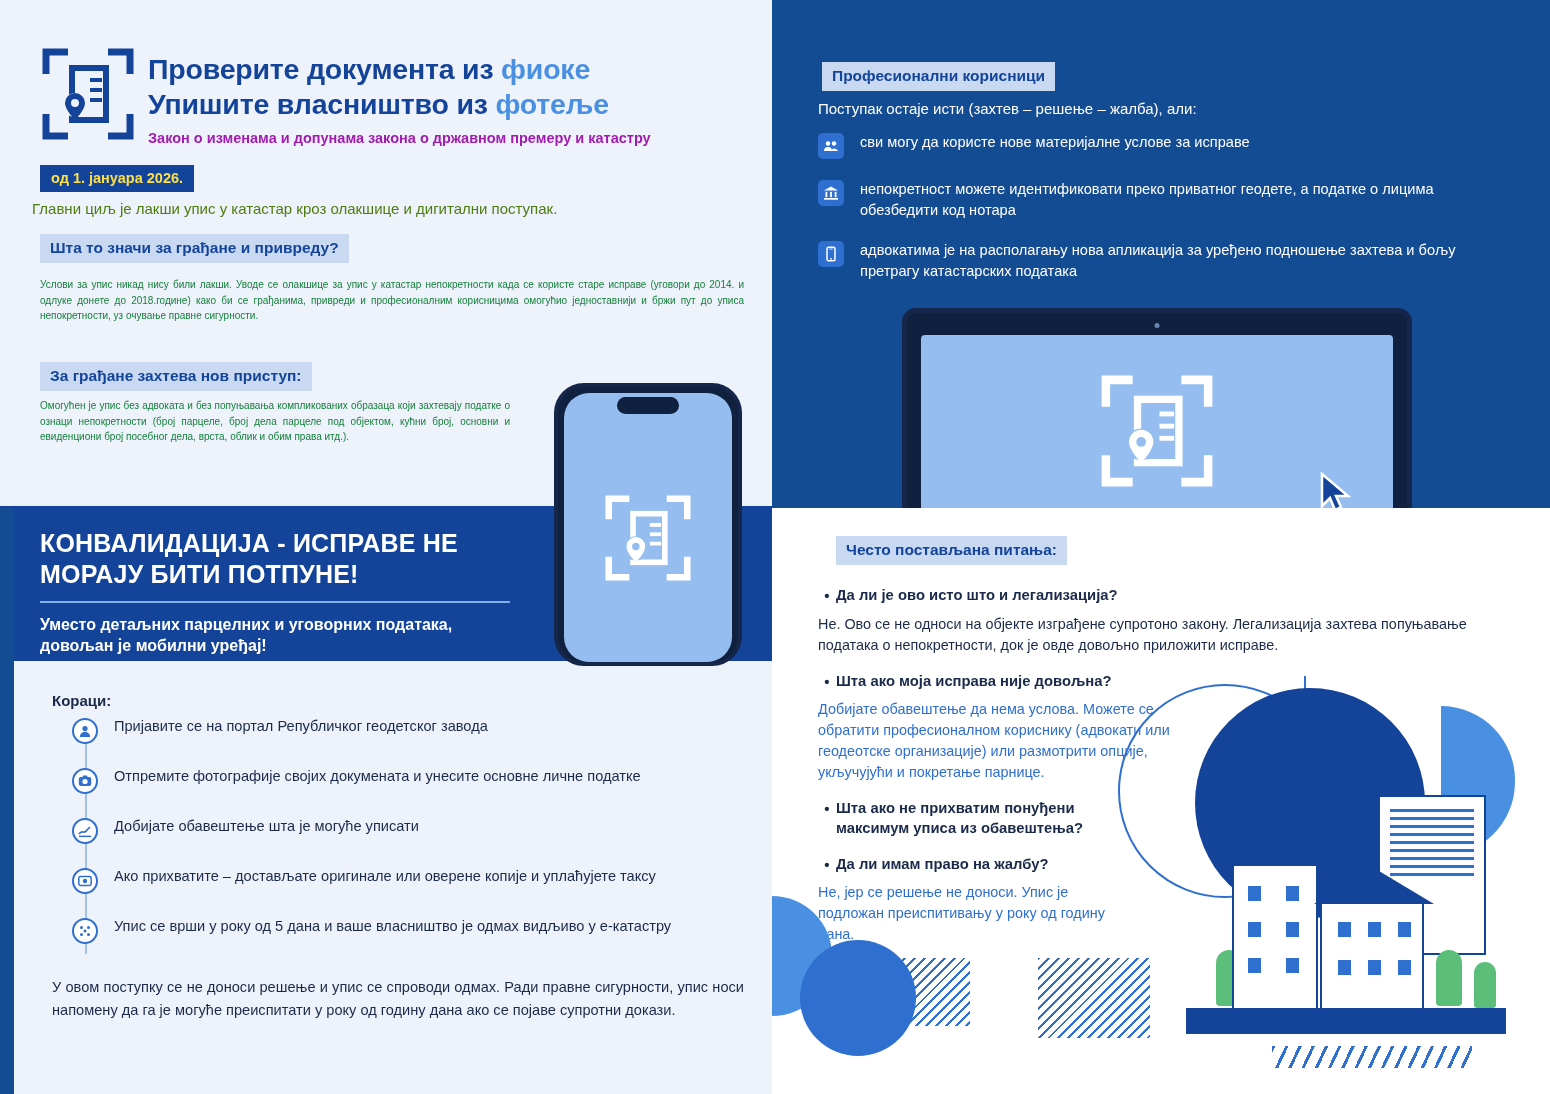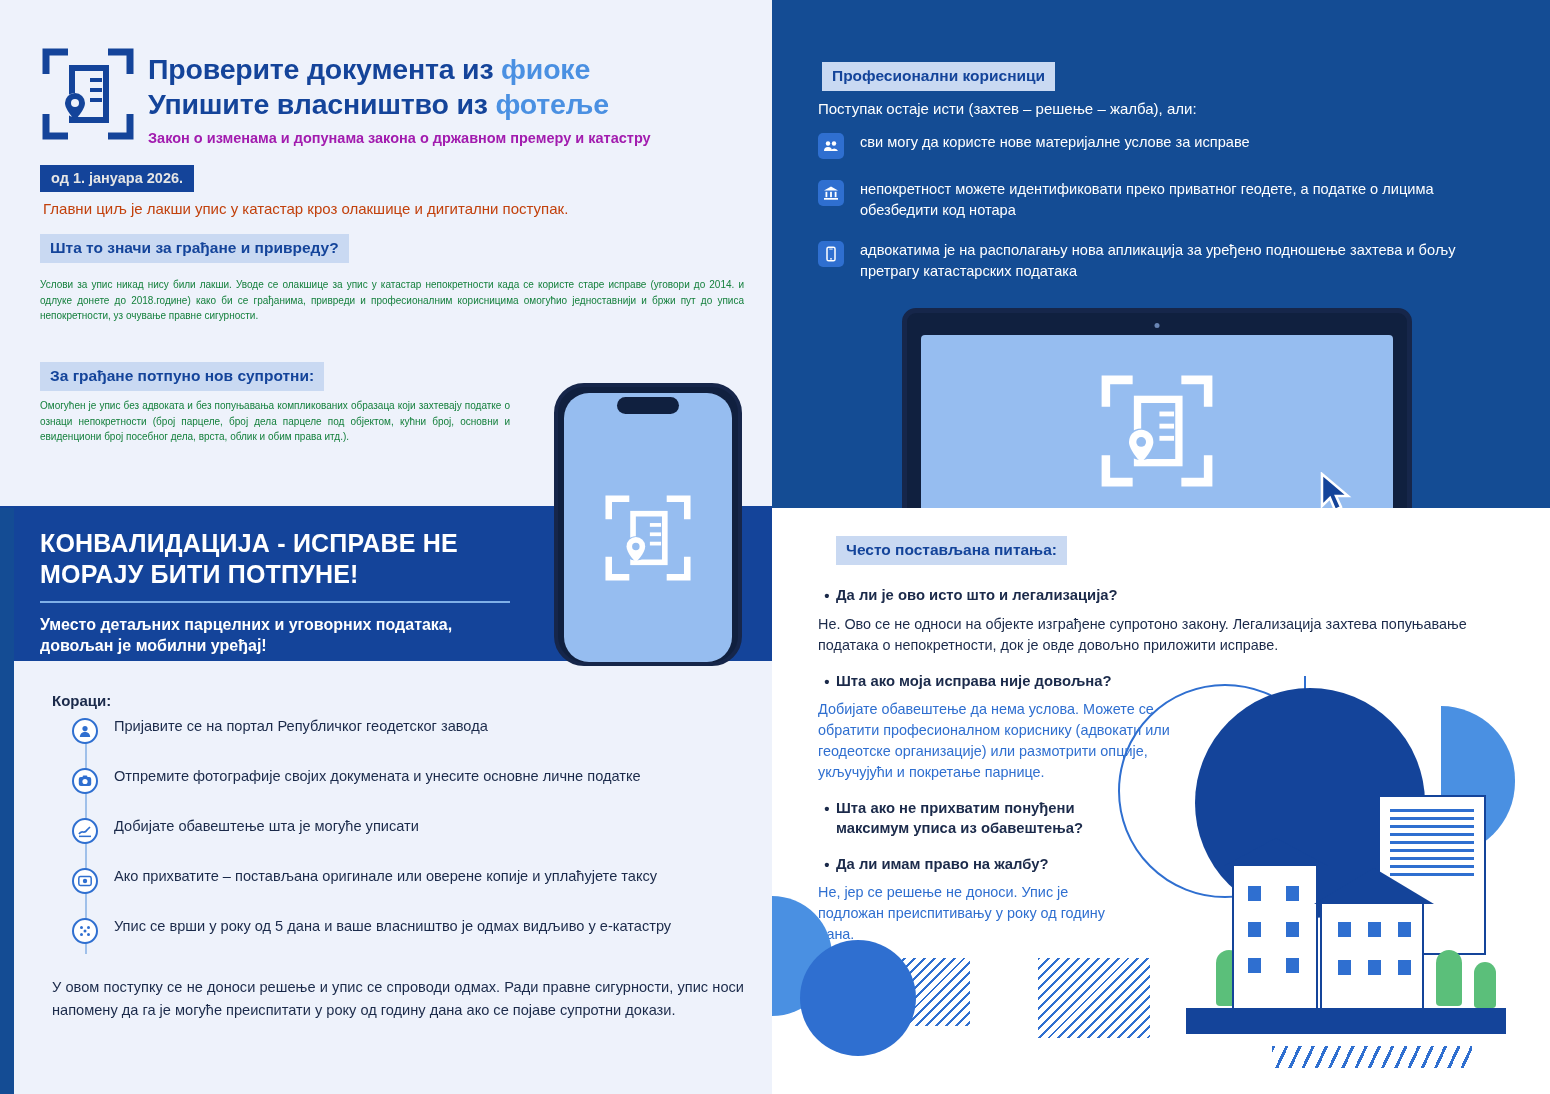--- a/index.html
+++ b/index.html
@@ -48,27 +48,27 @@
     font-size: 28.5px; font-weight: bold; color: #14449a; line-height: 1.24;
     letter-spacing: -0.2px;
   }
   .title-line .hl { color: #4a90e2; }
   .subtitle {
     margin-top: 7px;
     font-size: 14.5px; color: #a21caf; font-weight: 600;
   }
   .date-badge {
     position: absolute; left: 40px; top: 165px;
-    background: #14449a; color: #e5e5e5;
+    background: #14449a; color: #fde047;
     font-size: 14.5px; font-weight: 600;
     padding: 5px 11px 6px 11px;
   }
   .lead-text {
-    position: absolute; left: 43px; top: 198px; width: 700px;
-    font-size: 15px; color: #c2410c; line-height: 1.45;
+    position: absolute; left: 32px; top: 198px; width: 700px;
+    font-size: 15px; color: #4d7c0f; line-height: 1.45;
   }
   .sec-head {
     position: absolute;
     background: #c9d9f2; color: #14449a;
     font-size: 15.5px; font-weight: bold;
     padding: 5px 10px 6px 10px;
   }
   #sec-head-1 { left: 40px; top: 234px; }
   #sec-head-2 { left: 40px; top: 362px; }
   .body-p {
@@ -309,21 +309,21 @@
       </div>
       <div class="subtitle">Закон о изменама и допунама закона о државном премеру и катастру</div>
     </div>
 
     <div class="date-badge">од 1. јануара 2026.</div>
     <div class="lead-text">Главни циљ је лакши упис у катастар кроз олакшице и дигитални поступак.</div>
 
     <div class="sec-head" id="sec-head-1">Шта то значи за грађане и привреду?</div>
     <div class="body-p" id="para-1">Услови за упис никад нису били лакши. Уводе се олакшице за упис у катастар непокретности када се користе старе исправе (уговори до 2014. и одлуке донете до 2018.године) како би се грађанима, привреди и професионалним корисницима омогућио једноставнији и бржи пут до уписа непокретности, уз очување правне сигурности.</div>
 
-    <div class="sec-head" id="sec-head-2">За грађане потпуно нов супротни:</div>
+    <div class="sec-head" id="sec-head-2">За грађане захтева нов приступ:</div>
     <div class="body-p" id="para-2">Омогућен је упис без адвоката и без попуњавања компликованих образаца који захтевају податке о ознаци непокретности (број парцеле, број дела парцеле под објектом, кућни број, основни и евиденциони број посебног дела, врста, облик и обим права итд.).</div>
 
     <div class="band">
       <h2>
         <span>КОНВАЛИДАЦИЈА - ИСПРАВЕ НЕ</span><br>
         <span>МОРАЈУ БИТИ ПОТПУНЕ!</span>
       </h2>
       <div class="rule"></div>
       <p>
         <span>Уместо детаљних парцелних и уговорних података,</span><br>
@@ -366,21 +366,21 @@
         <div class="label">Добијате обавештење шта је могуће уписати</div>
       </div>
 
       <div class="step">
         <div class="bullet">
           <svg width="14" height="14" viewBox="0 0 14 14">
               <rect x="0.8" y="2.6" width="12.4" height="8.8" rx="1.6" fill="none" stroke="#2f6fd0" stroke-width="1.5"></rect>
               <circle cx="7" cy="7" r="2.2" fill="#2f6fd0"></circle>
             </svg>
         </div>
-        <div class="label">Ако прихватите – постављана оригинале или оверене копије и уплаћујете таксу</div>
+        <div class="label">Ако прихватите – достављате оригинале или оверене копије и уплаћујете таксу</div>
       </div>
 
       <div class="step">
         <div class="bullet">
           <svg width="14" height="14" viewBox="0 0 14 14">
               <circle cx="3.5" cy="3.5" r="1.5" fill="#2f6fd0"></circle>
               <circle cx="10.5" cy="3.5" r="1.5" fill="#2f6fd0"></circle>
               <circle cx="3.5" cy="10.5" r="1.5" fill="#2f6fd0"></circle>
               <circle cx="10.5" cy="10.5" r="1.5" fill="#2f6fd0"></circle>
               <circle cx="7" cy="7" r="1.5" fill="#2f6fd0"></circle>

